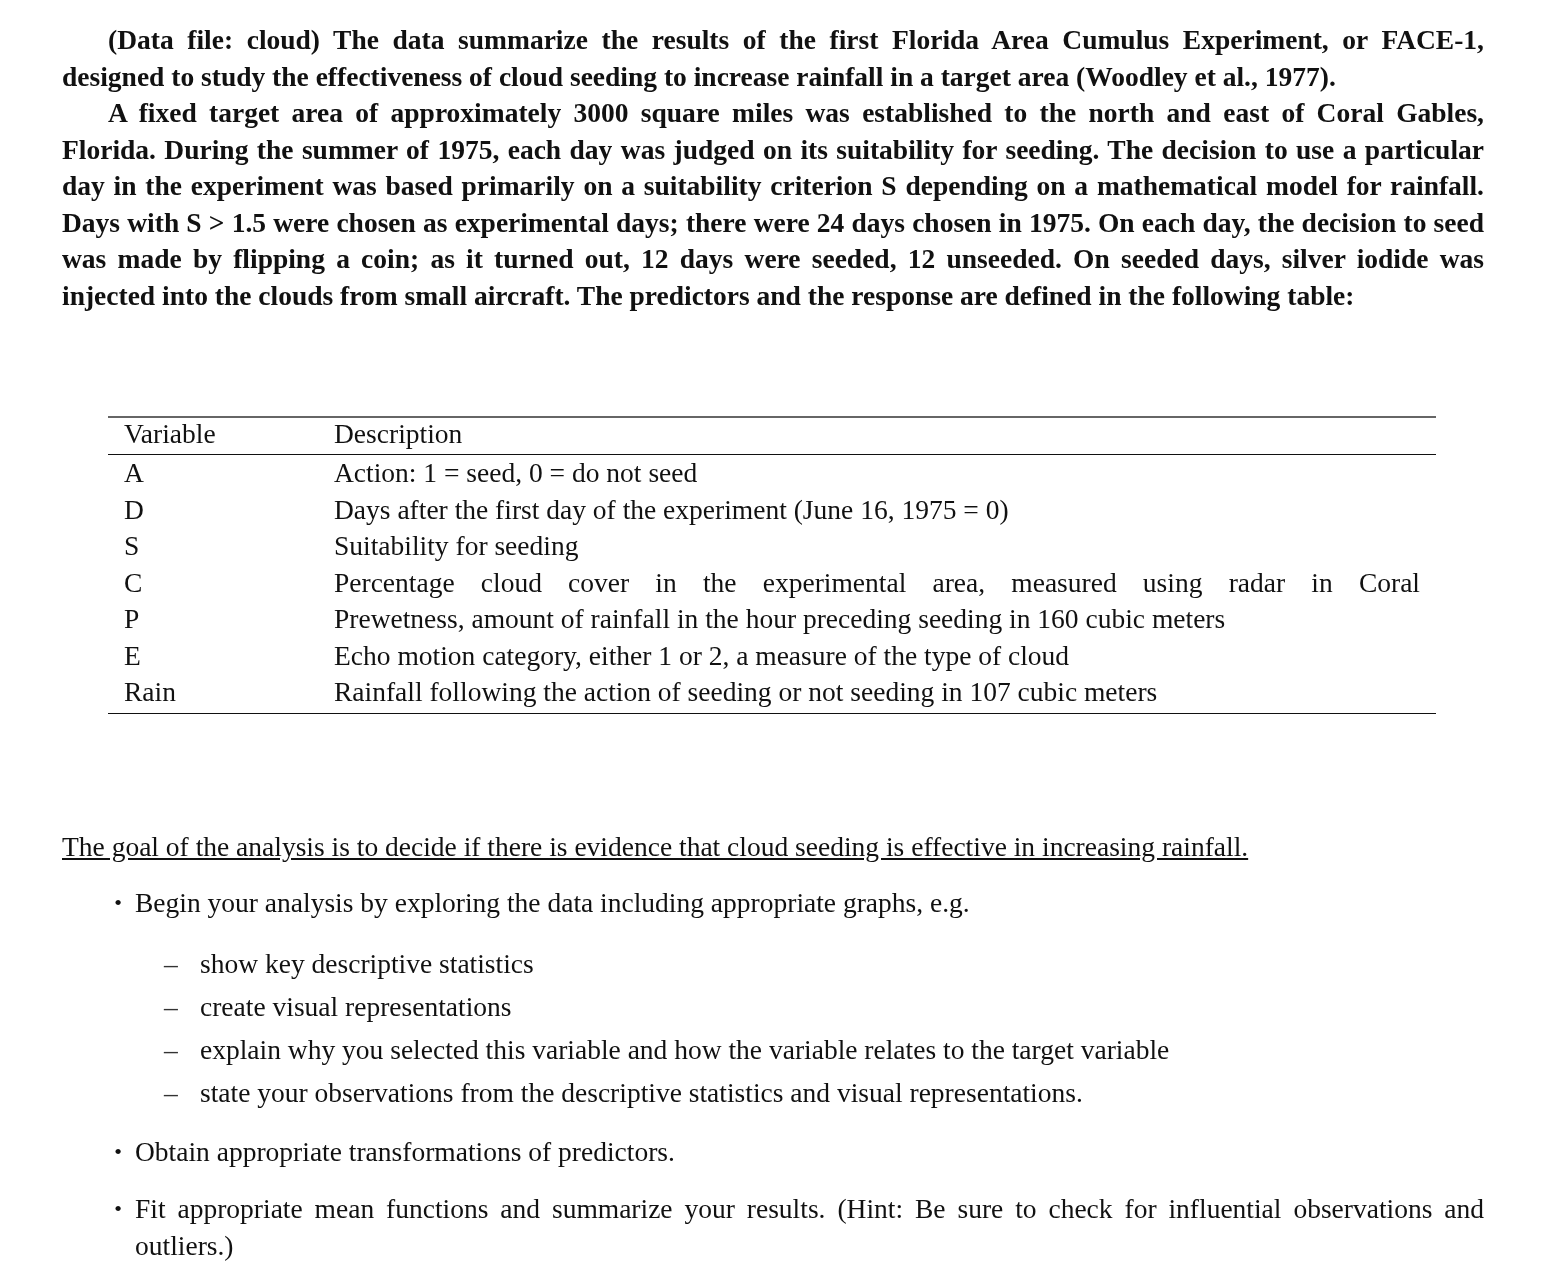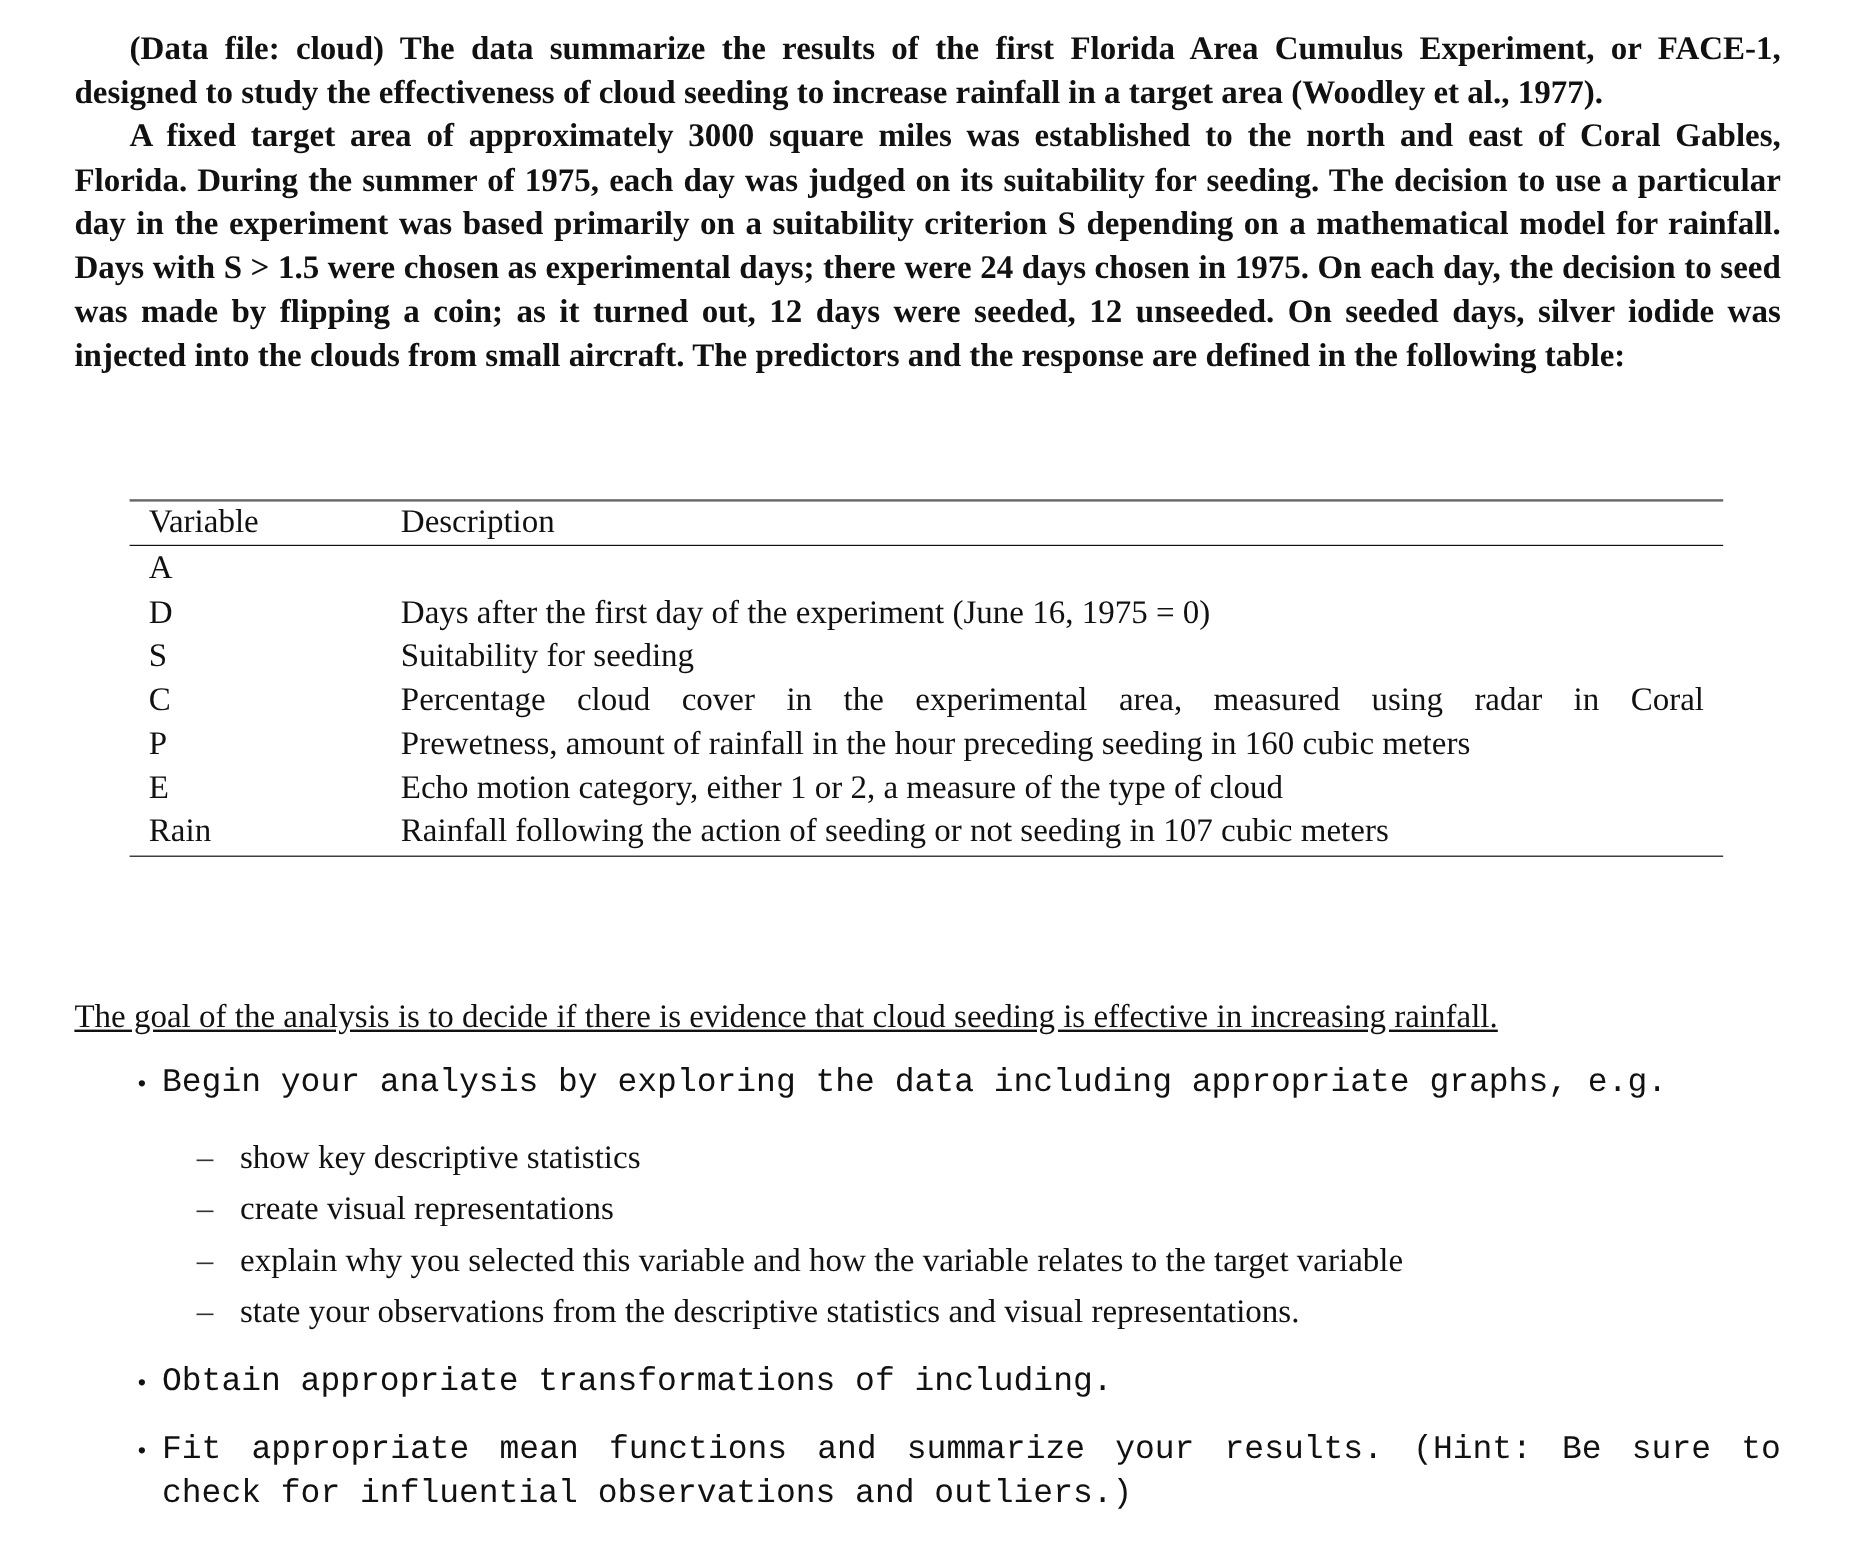--- a/index.html
+++ b/index.html
@@ -92,21 +92,20 @@
     flex: 0 0 auto;
     text-align: right;
     padding-right: 13px;
     box-sizing: border-box;
     font-size: 22px;
   }
   .bullet .text {
     flex: 1 1 auto;
     text-align: justify;
     text-align-last: left;
-    font-family: Liberation Mono, monospace;
   }
   .sublist {
     margin-top: 20px;
     margin-left: 102px;
   }
   .subitem {
     display: flex;
     line-height: 43px;
   }
   .subitem .dash {
@@ -124,20 +123,21 @@
 </div>
 
 <div class="var-table">
   <div class="rule-top"></div>
   <div class="head-row">
     <div class="c1">Variable</div>
     <div class="c2">Description</div>
   </div>
   <div class="row">
     <div class="c1">A</div>
+    <div class="c2">Action: 1 = seed, 0 = do not seed</div>
   </div>
   <div class="row">
     <div class="c1">D</div>
     <div class="c2">Days after the first day of the experiment (June 16, 1975 = 0)</div>
   </div>
   <div class="row">
     <div class="c1">S</div>
     <div class="c2">Suitability for seeding</div>
   </div>
   <div class="row">
@@ -181,19 +181,19 @@
       <span class="dash">–</span>
       <span>explain why you selected this variable and how the variable relates to the target variable</span>
     </div>
     <div class="subitem">
       <span class="dash">–</span>
       <span>state your observations from the descriptive statistics and visual representations.</span>
     </div>
   </div>
   <div class="bullet" style="margin-top:20px;">
     <span class="marker">•</span>
-    <span class="text">Obtain appropriate transformations of including.</span>
+    <span class="text">Obtain appropriate transformations of predictors.</span>
   </div>
   <div class="bullet" style="margin-top:21px;">
     <span class="marker">•</span>
     <span class="text">Fit appropriate mean functions and summarize your results. (Hint: Be sure to check for influential observations and outliers.)</span>
   </div>
 </div>
 
 </body></html>

